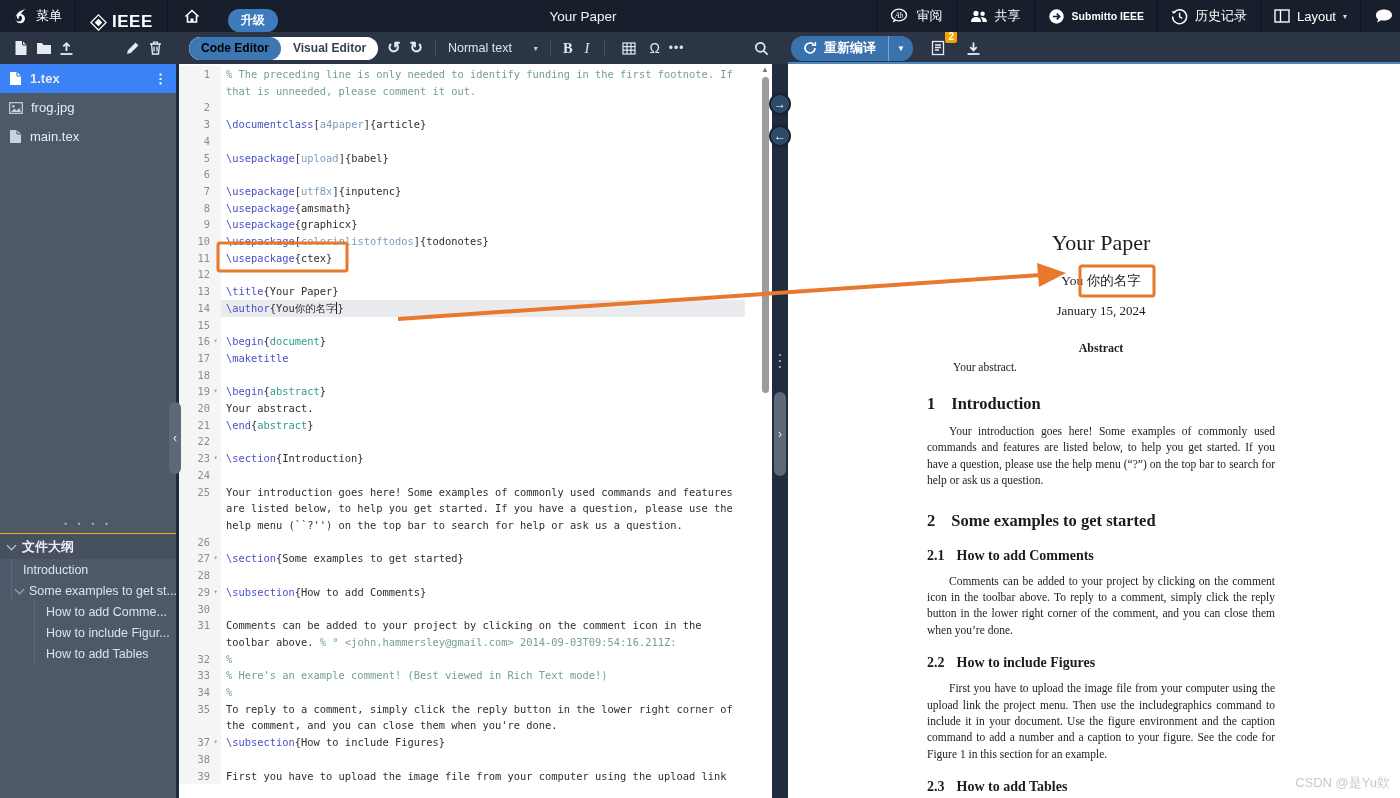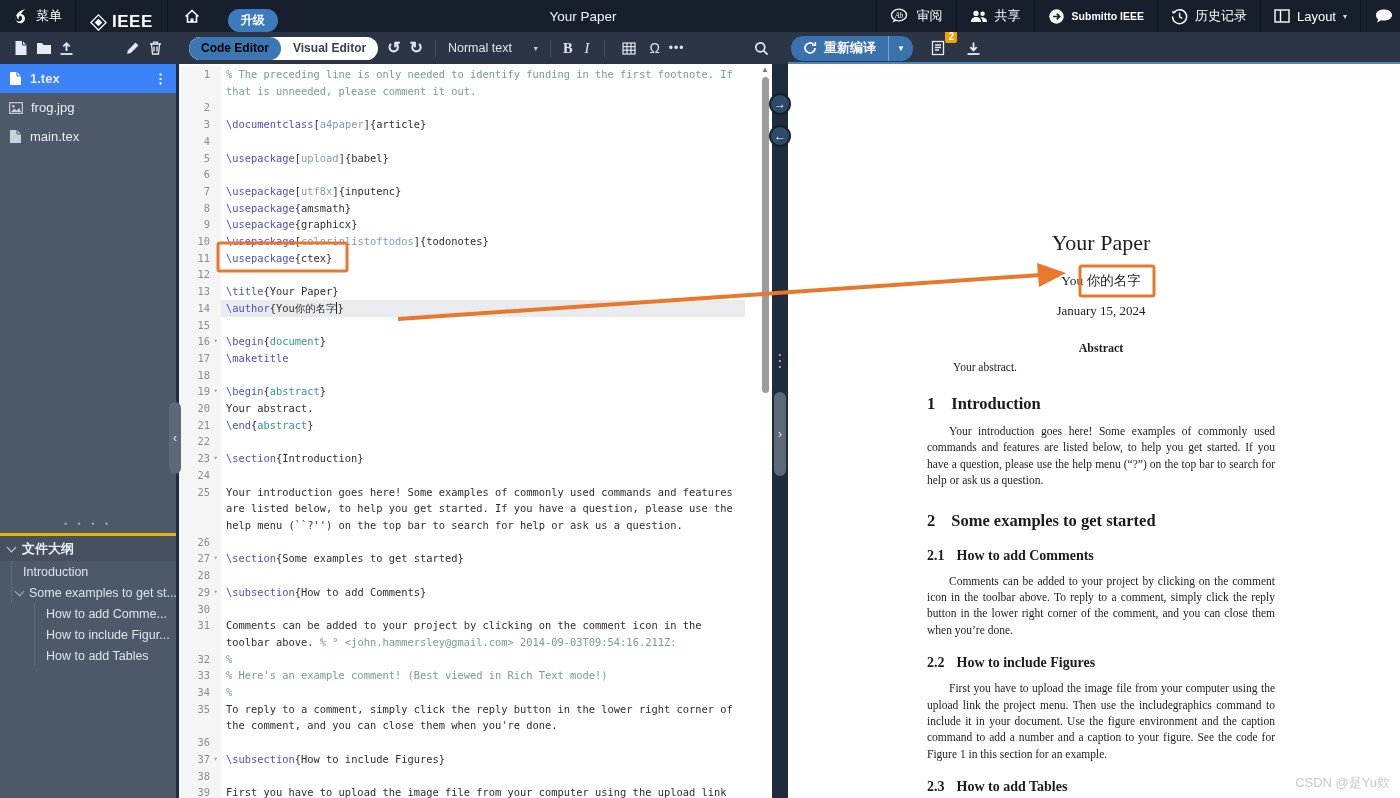--- a/index.html
+++ b/index.html
@@ -45,21 +45,21 @@
 
   
   .content{position:absolute;top:64px;left:0;right:0;bottom:0;display:flex}
 
   
   .sidebar{width:176px;flex:none;background:#4d5869;color:#e8ecf2;position:relative}
   .file-row{height:29px;display:flex;align-items:center;padding:0 9px;gap:8px;font-size:13px;cursor:pointer}
   .file-row.selected{background:#3b82f6;font-weight:bold}
   .kebab{margin-left:auto;font-size:13px;color:#fff;cursor:pointer}
   .dots-h{position:absolute;left:0;right:0;top:455px;text-align:center;color:#99a2b1;font-size:9px;letter-spacing:4px;line-height:10px;cursor:row-resize}
-  .outline{position:absolute;left:0;right:0;top:469px;bottom:0;border-top:3px solid #eab308;background:#4d5869;overflow:hidden}
+  .outline{position:absolute;left:0;right:0;top:469px;bottom:0;border-top:1px solid #eab308;background:#4d5869;overflow:hidden}
   .outline-header{display:flex;align-items:center;gap:7px;height:25px;padding:0 8px;font-size:13px;font-weight:bold;cursor:pointer;background:#46505f}
   .chev{width:7px;height:7px;border-right:1.5px solid #cfd6df;border-bottom:1.5px solid #cfd6df;transform:rotate(45deg);flex:none;margin-top:-3px}
   .o-item{display:flex;align-items:center;gap:6px;font-size:12.5px;color:#dde3ea;padding:3.5px 0;white-space:nowrap;overflow:hidden;cursor:pointer}
   .o-item .chev{border-color:#aab2bf}
   .o-l1{margin-left:11px;border-left:1px solid #5f6a7c;padding-left:11px}
   .o-l1.has-chev{padding-left:4px}
   .o-l2{margin-left:34px;border-left:1px solid #5f6a7c;padding-left:11px}
 
   
   .editor{width:596px;flex:none;background:#fff;border-left:3px solid #222b39;position:relative;padding-top:2px;overflow:hidden}
@@ -609,27 +609,20 @@
         </div>
         <div class="cm-line">
           <div class="gutter">
             <span class="ln">35</span>
             <span class="foldc"></span>
           </div>
           <div class="code"><span class="s-t">To reply to a comment, simply click the reply button in the lower right corner of the comment, and you can close them when you're done.</span></div>
         </div>
         <div class="cm-line">
           <div class="gutter">
-            <span class="ln">36</span>
-            <span class="foldc"></span>
-          </div>
-          <div class="code">&nbsp;</div>
-        </div>
-        <div class="cm-line">
-          <div class="gutter">
             <span class="ln">37</span>
             <span class="foldc">▾</span>
           </div>
           <div class="code"><span class="s-c">\subsection</span><span class="s-t">{How to include Figures}</span></div>
         </div>
         <div class="cm-line">
           <div class="gutter">
             <span class="ln">38</span>
             <span class="foldc"></span>
           </div>

